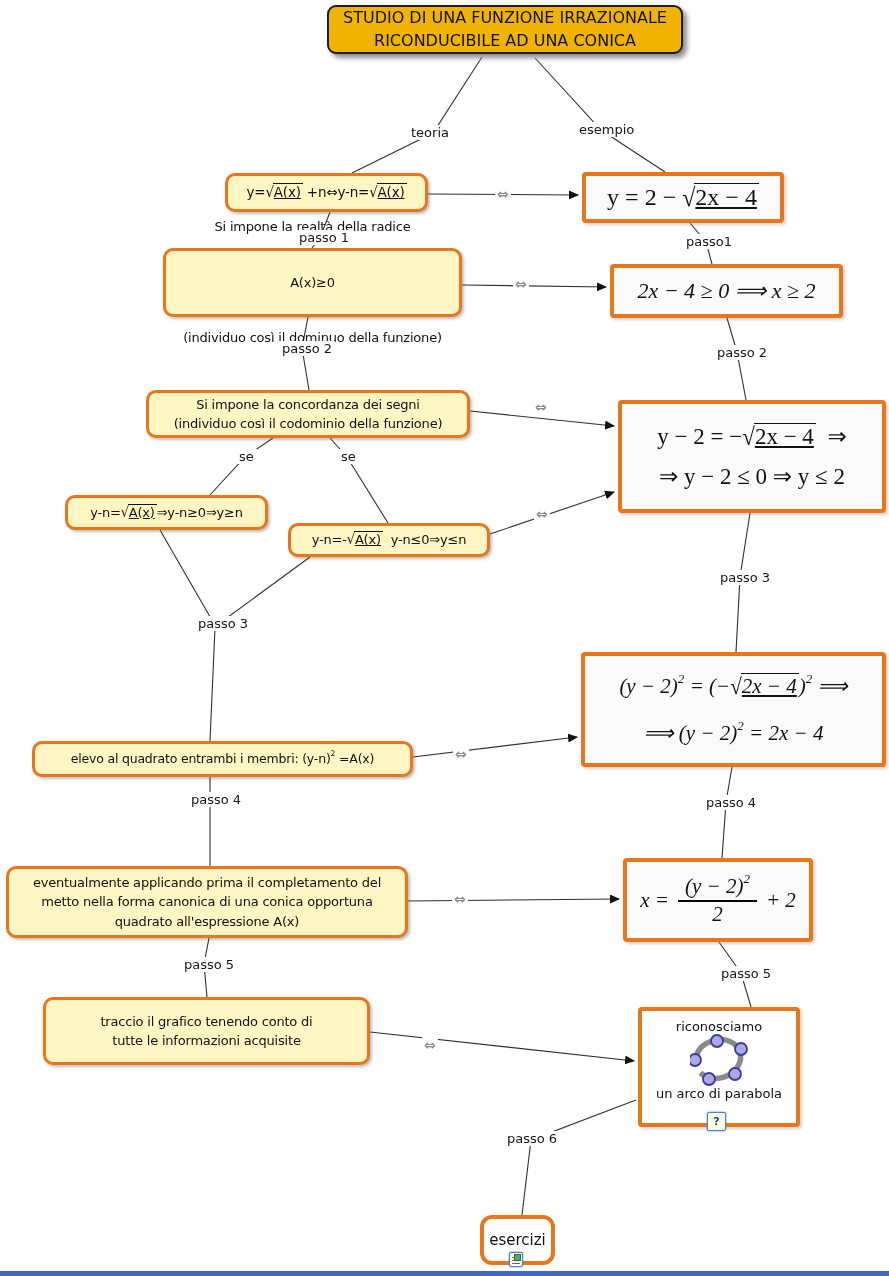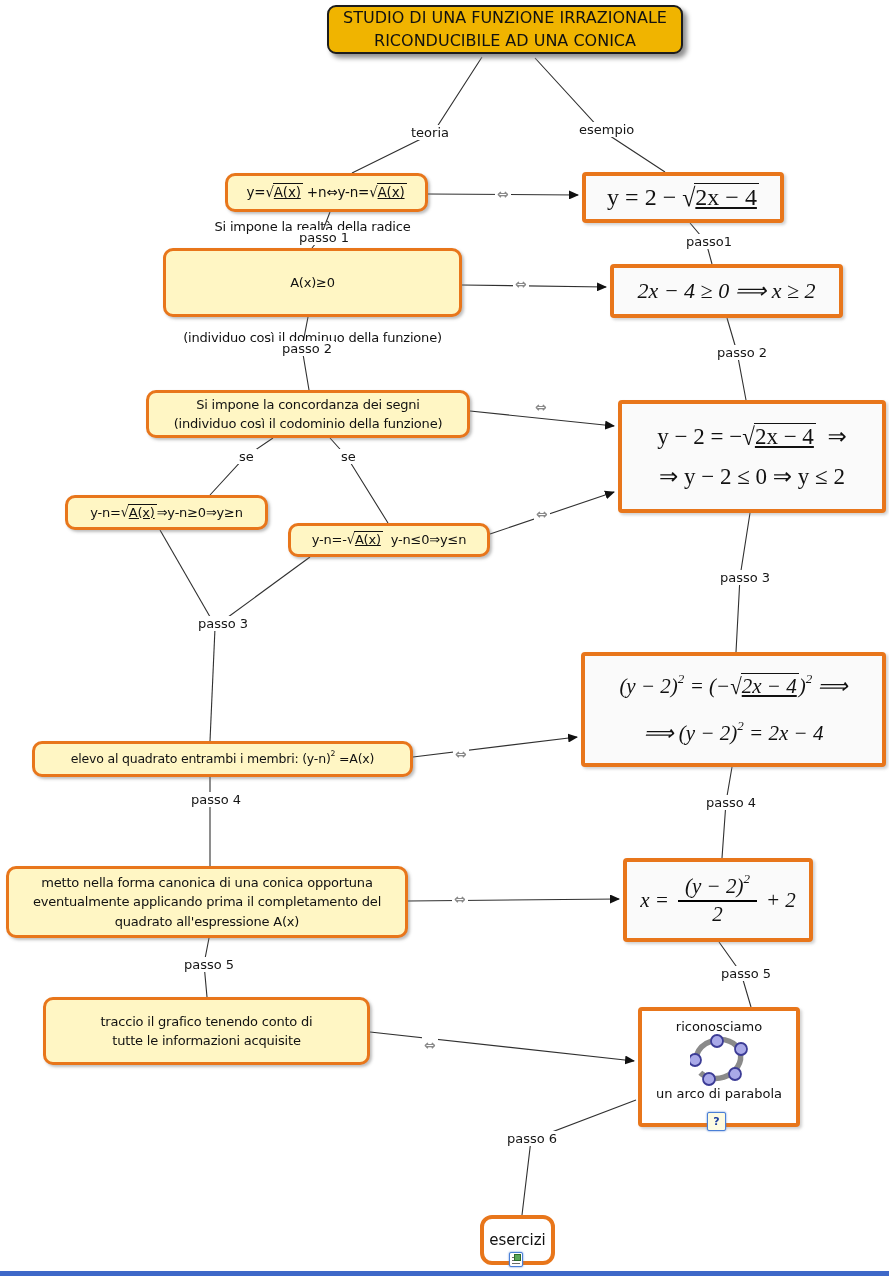--- a/index.html
+++ b/index.html
@@ -141,22 +141,22 @@
 
   <div class="node tbox n-se2">
     <span><span>y-n=-</span><span class="rad"><span class="rs">√</span><span class="ro">A(x)</span></span><span>  y-n≤0⇒y≤n</span></span>
   </div>
 
   <div class="node tbox n-t4">
     <span><span>elevo al quadrato entrambi i membri: (y-n)</span><sup>2</sup><span> =A(x)</span></span>
   </div>
 
   <div class="node tbox n-t5">
+    <span>eventualmente applicando prima il completamento del</span>
     <span>metto nella forma canonica di una conica opportuna</span>
-    <span>eventualmente applicando prima il completamento del</span>
     <span>quadrato all'espressione A(x)</span>
   </div>
 
   <div class="node tbox n-t6">
     <span>traccio il grafico tenendo conto di</span>
     <span>tutte le informazioni acquisite</span>
   </div>
 
   <div class="node ebox n-e1">
     <span><span>y = 2 − </span><span class="rad"><span class="rs">√</span><span class="ro">2x − 4</span></span></span>

